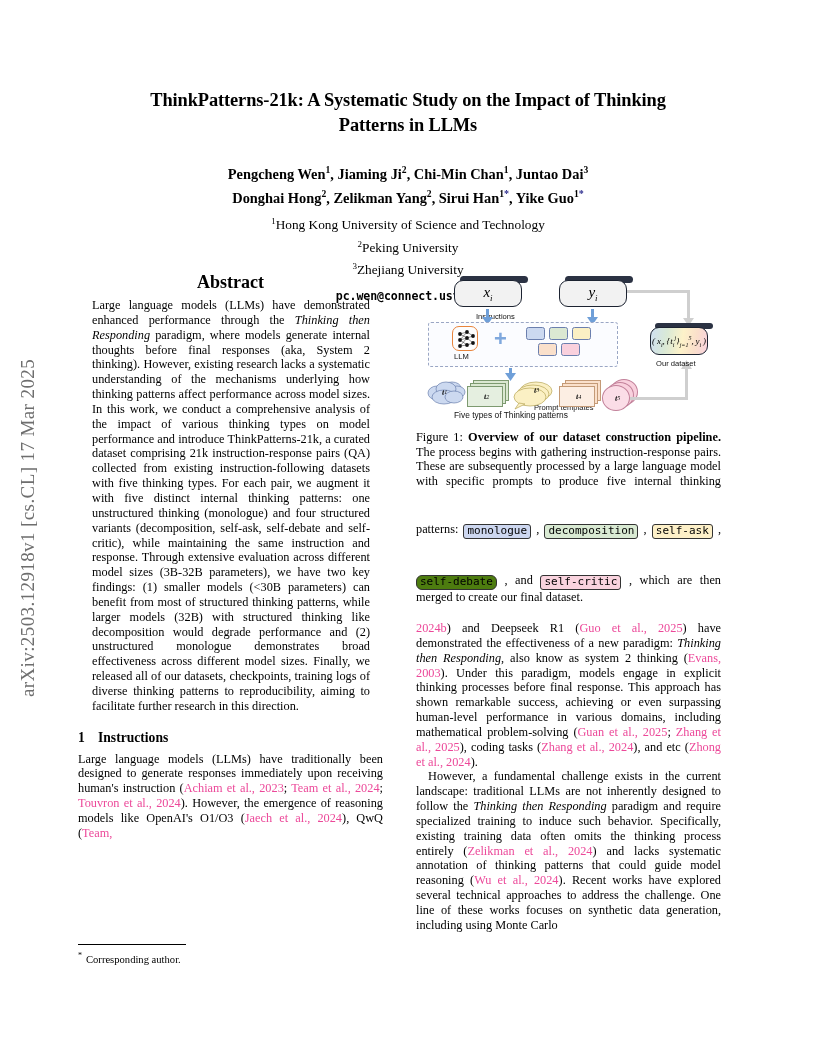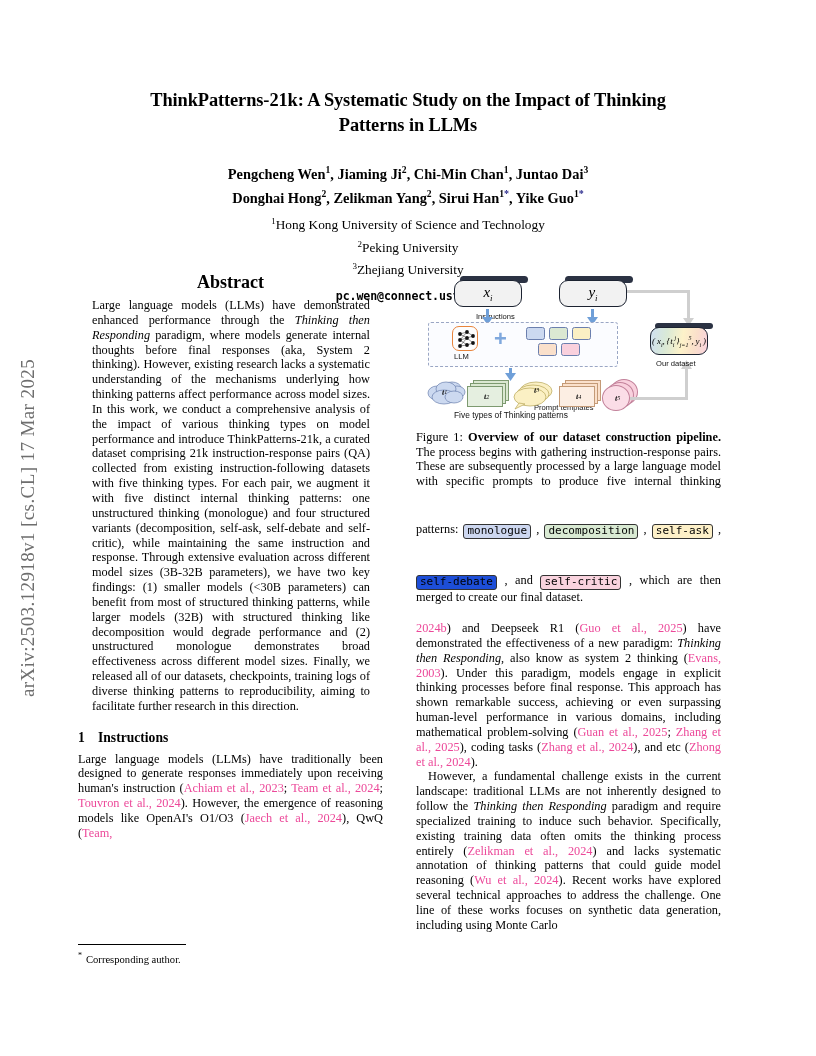--- a/index.html
+++ b/index.html
@@ -105,21 +105,21 @@
     padding:0px 3px 1px 3px;
     white-space:nowrap;
     line-height:12px;
     display:inline-block;
     vertical-align:-1px;
     margin-top:36px;
   }
   code.t-monologue{ background:#cdd7f0; }
   code.t-decomposition{ background:#d9ead3; }
   code.t-selfask{ background:#fdf0c8; }
-  code.t-selfdebate{ background:#1d4ed8; }
+  code.t-selfdebate{ background:#4d7c0f;border-radius:6px; }
   code.t-selfcritic{ background:#f9d3de; }
 
   
   .stack-box{
     position:absolute;
     border:1.6px solid #1c2331;
     border-radius:9px;
     background:#f2f2f2;
     display:flex; align-items:center; justify-content:center;
     box-sizing:border-box;

